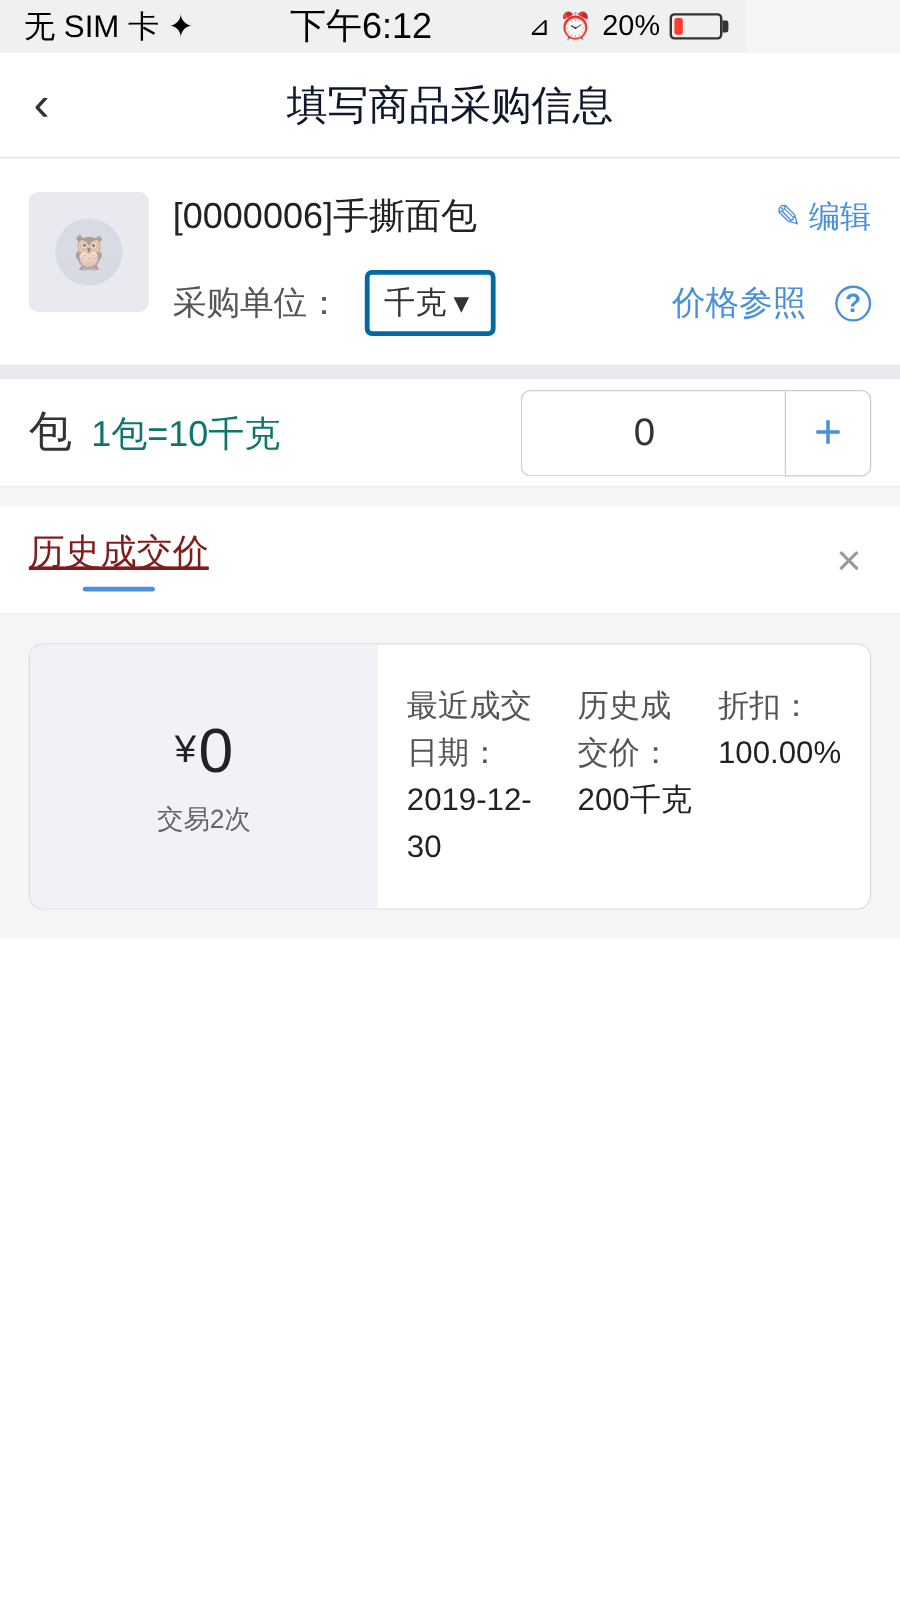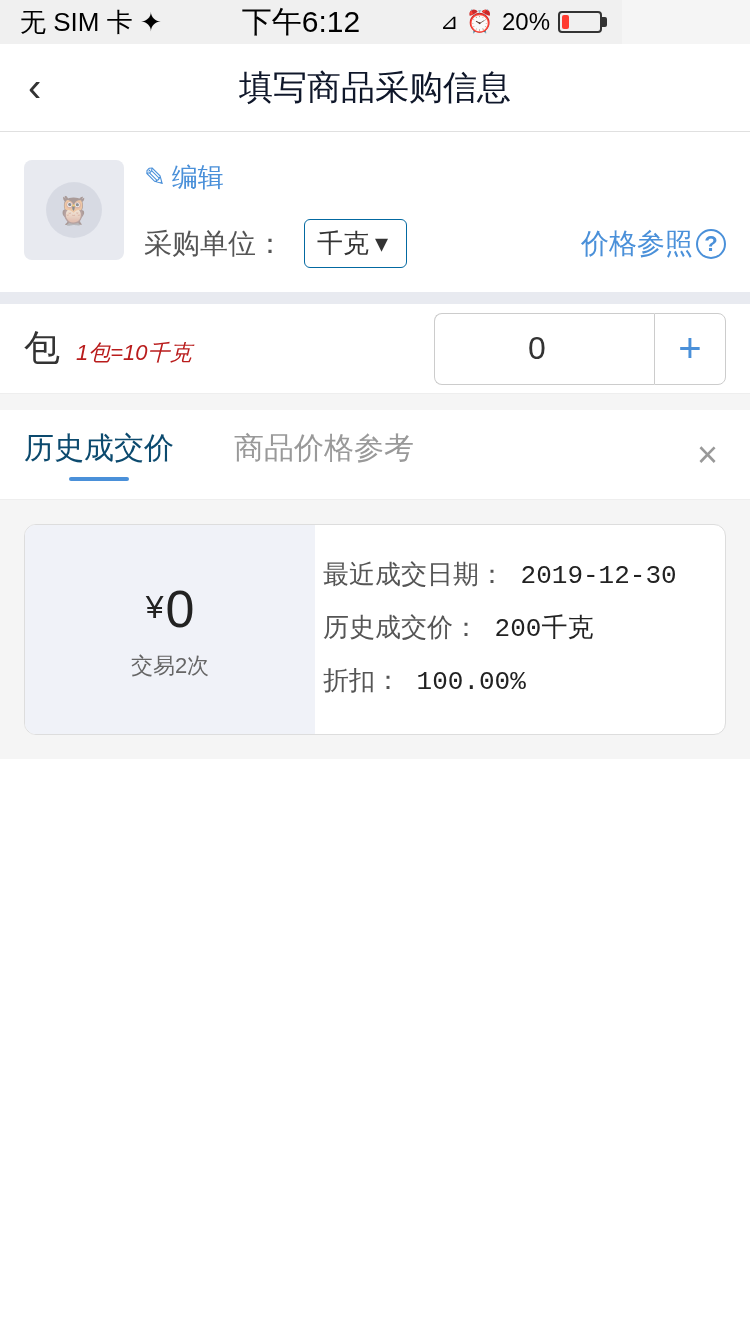--- a/index.html
+++ b/index.html
@@ -131,38 +131,38 @@
       display: flex;
       align-items: center;
       justify-content: space-between;
       margin-top: 24px;
     }
     .unit-label {
       font-size: 28px;
       color: #555;
     }
     .unit-select {
-      border: 1px solid #0369a1;
+      border: 4px solid #0369a1;
       border-radius: 6px;
       padding: 6px 18px 6px 12px;
       font-size: 26px;
       color: #333;
       background: #fff;
       position: relative;
       display: inline-flex;
       align-items: center;
       gap: 6px;
       cursor: pointer;
     }
     .price-ref {
       font-size: 28px;
       color: #4a90d9;
       display: flex;
       align-items: center;
-      gap: 3px;
+      gap: 24px;
     }
     .price-ref-icon {
       width: 30px; height: 30px;
       border: 2px solid #4a90d9;
       border-radius: 50%;
       display: inline-flex;
       align-items: center;
       justify-content: center;
       font-size: 22px;
       font-weight: bold;
@@ -191,23 +191,22 @@
       display: flex;
       align-items: baseline;
       gap: 16px;
     }
     .qty-unit-label {
       font-size: 36px;
       font-weight: 500;
       color: #333;
     }
     .qty-unit-hint {
-      font-size: 22px;
-      color: #b91c1c;
-      font-style: italic;
+      font-size: 30px;
+      color: #0f766e;
     }
     .qty-right {
       display: flex;
       align-items: center;
       gap: 0;
     }
     .qty-input {
       width: 220px;
       height: 72px;
       border: 1px solid #ccc;
@@ -255,22 +254,23 @@
       align-items: center;
       cursor: pointer;
       padding: 8px 0;
     }
     .tab-label {
       font-size: 30px;
       color: #999;
       white-space: nowrap;
     }
     .tab-item.active .tab-label {
-      color: #0c4a6e;
+      color: #7f1d1d;
       font-weight: 500;
+      text-decoration: underline;
     }
     .tab-underline {
       margin-top: 8px;
       width: 60px;
       height: 4px;
       background: transparent;
       border-radius: 2px;
     }
     .tab-item.active .tab-underline {
       background: #4a90d9;
@@ -312,25 +312,24 @@
       margin-top: 10px;
       margin-right: 2px;
     }
     .trade-count {
       font-size: 22px;
       color: #666;
       margin-top: 12px;
     }
     .trade-card-right {
       flex: 1;
-      padding: 32px 8px;
-      display: flex;
-      flex-direction: column;
+      padding: 32px 24px;
+      display: flex;
+      flex-direction: row;
       gap: 14px;
-      font-family: Liberation Mono, monospace;
     }
     .trade-detail-row {
       font-size: 26px;
       color: #444;
       line-height: 1.5;
     }
     .trade-detail-label {
       color: #555;
     }
     .trade-detail-value {
@@ -371,20 +370,21 @@
   <div class="product-row">
     <div class="product-image">
 
       <svg viewBox="0 0 60 60" fill="none" xmlns="http://www.w3.org/2000/svg">
         <circle cx="30" cy="30" r="28" fill="#c8ccd8"></circle>
         <text x="50%" y="55%" text-anchor="middle" dominant-baseline="middle" font-size="28" fill="#888">🦉</text>
       </svg>
     </div>
     <div class="product-info">
       <div class="product-header">
+        <span class="product-name">[0000006]手撕面包</span>
         <span class="edit-link">
           <span>✎</span>
           <span>编辑</span>
         </span>
       </div>
       <div class="product-unit-row">
         <div style="display:flex;align-items:center;gap:20px;">
           <span class="unit-label">采购单位：</span>
           <span class="unit-select">
             <span>千克</span>
@@ -413,21 +413,20 @@
   </div>
 </div>
 
 <div class="tabs-bar">
   <div class="tabs-container">
     <div class="tab-item active">
       <span class="tab-label">历史成交价</span>
       <div class="tab-underline"></div>
     </div>
     <div class="tab-item">
-      <span class="tab-label">商品价格参考</span>
       <div class="tab-underline"></div>
     </div>
   </div>
   <span class="tab-close">×</span>
 </div>
 
 <div class="trade-card">
   <div class="trade-card-left">
     <div class="trade-price">
       <span class="trade-price-currency">¥</span>

